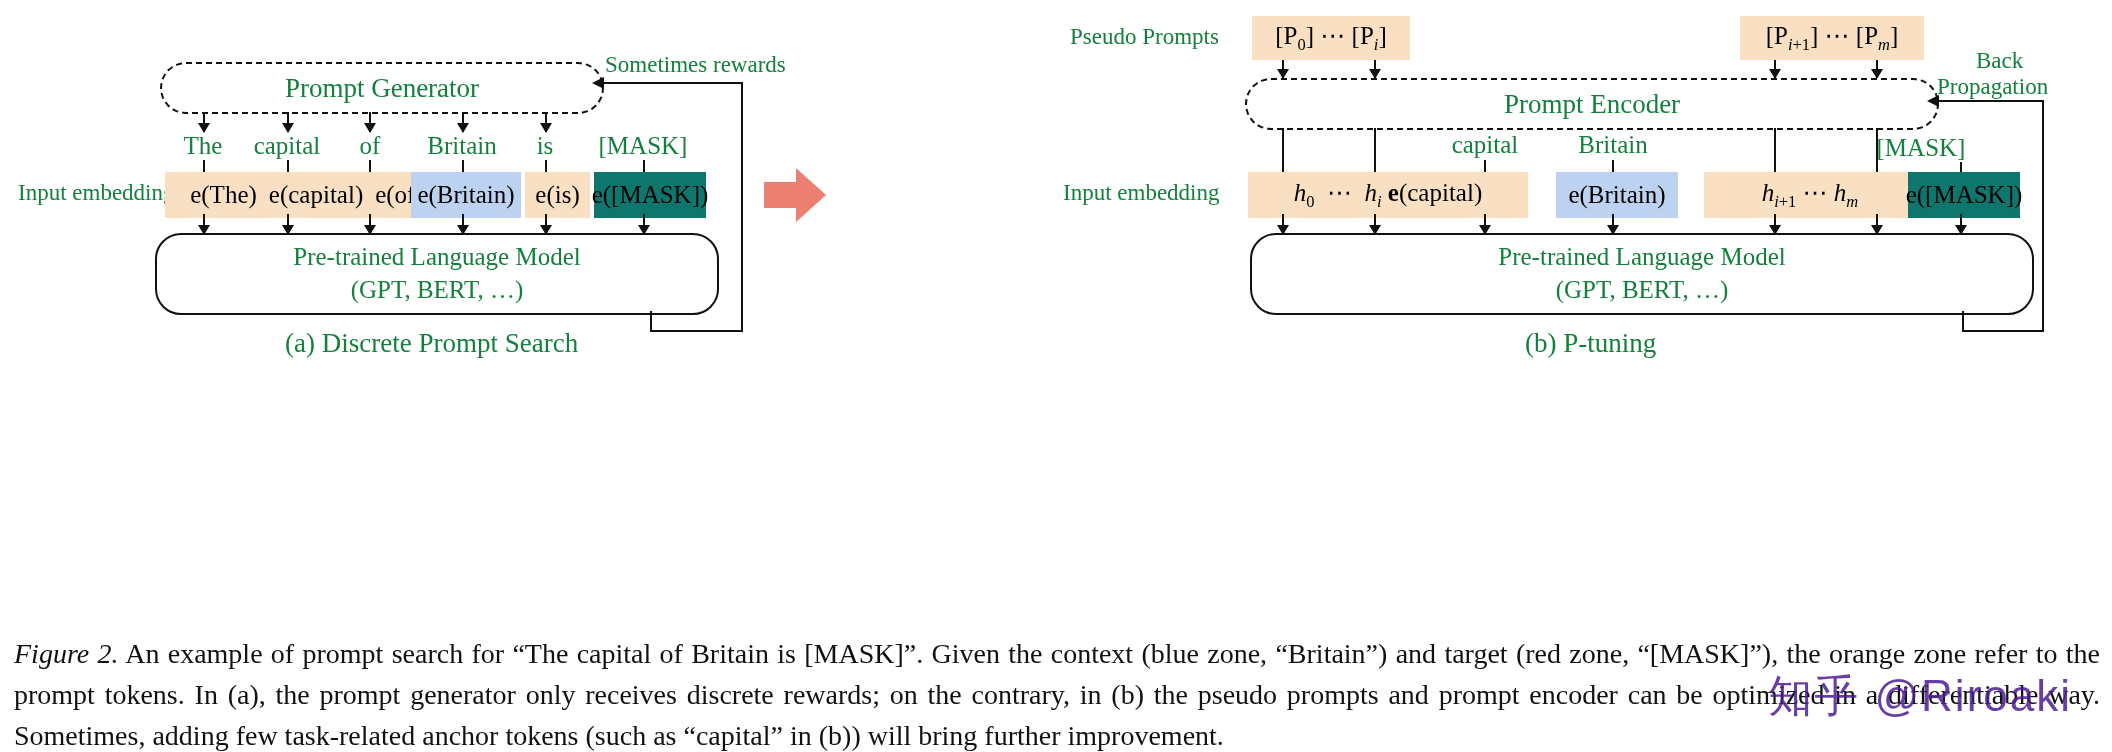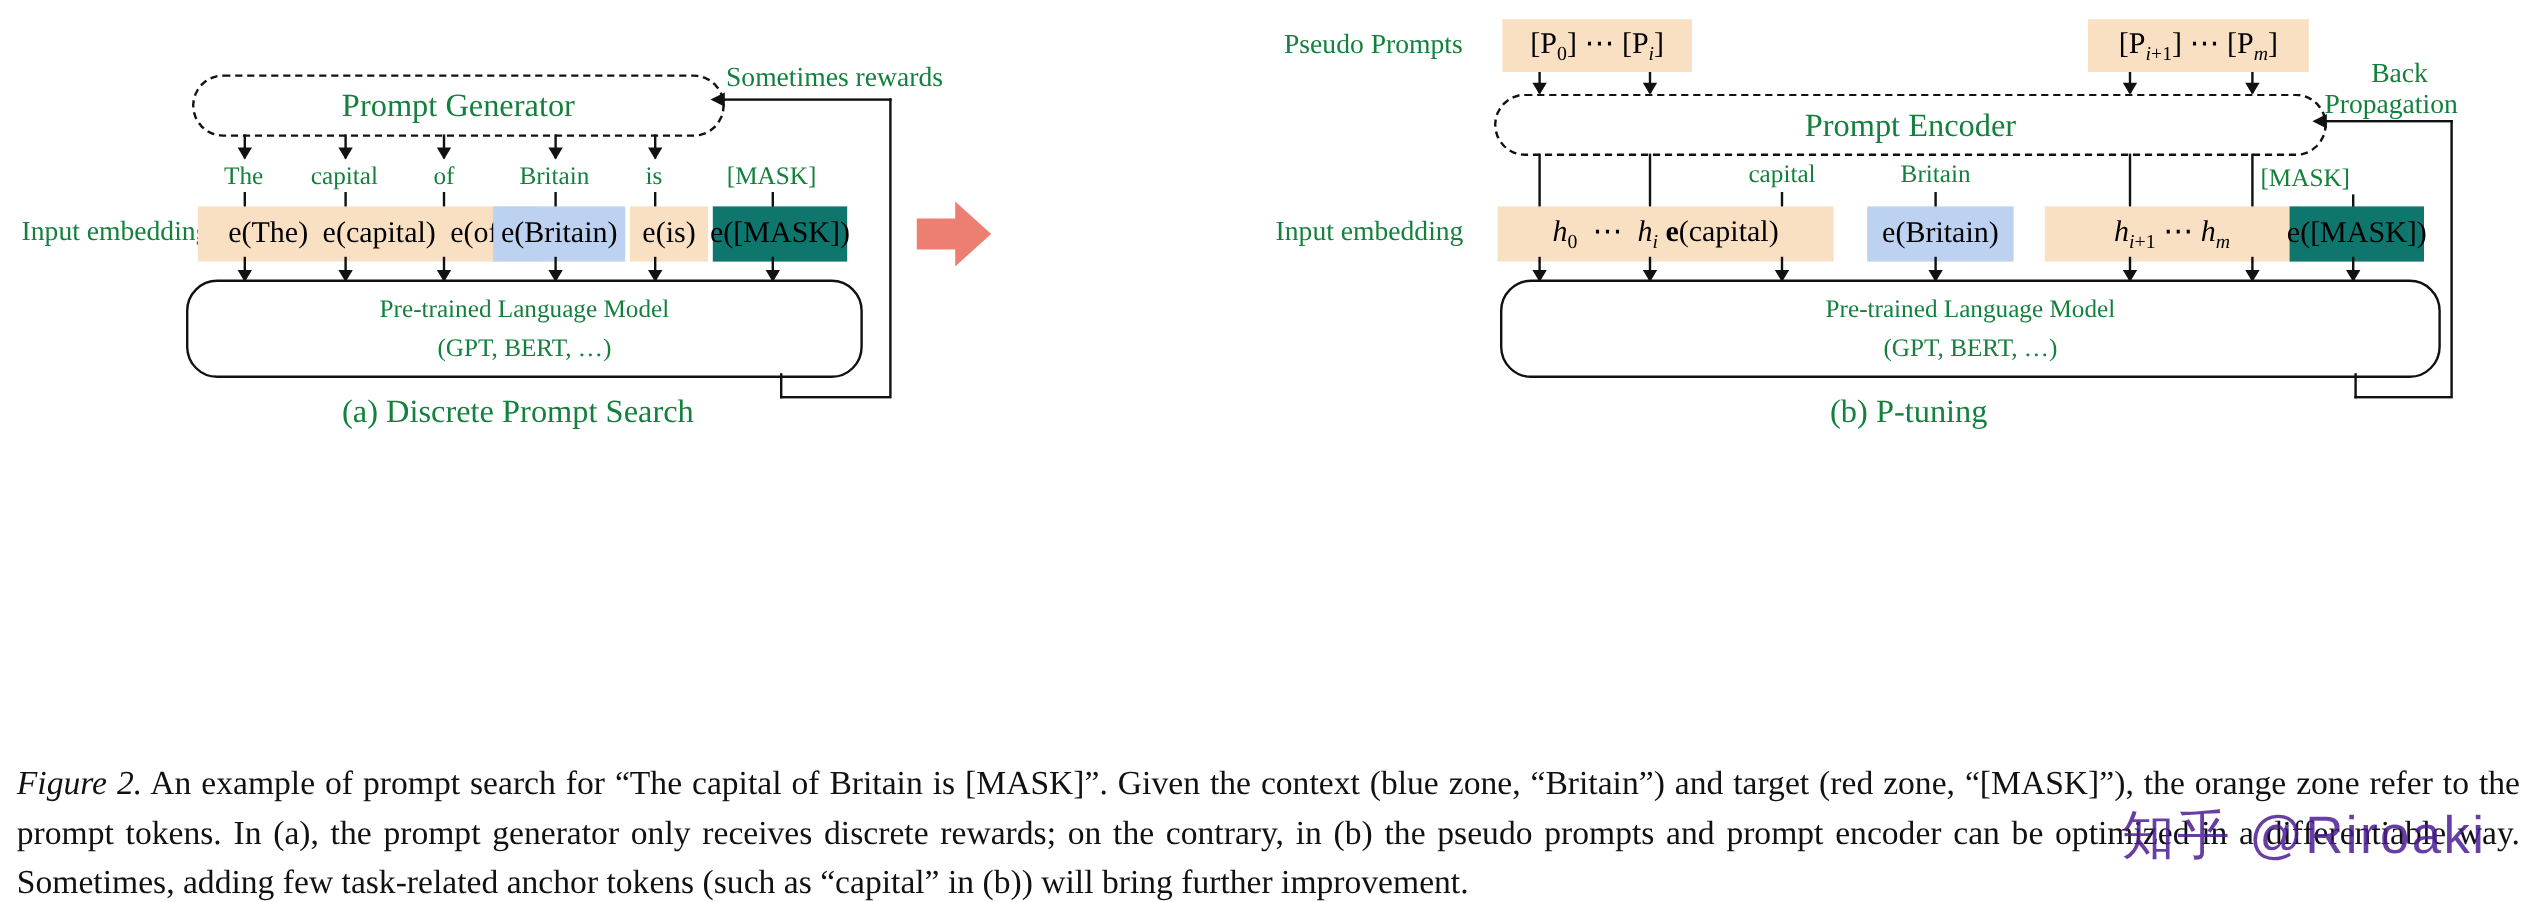--- a/index.html
+++ b/index.html
@@ -4,21 +4,21 @@
 <style>
   html,body{margin:0;padding:0;background:#ffffff;}
   body{width:2112px;height:752px;position:relative;font-family:"Liberation Serif",serif;color:#000;overflow:hidden;}
   .fig{position:absolute;left:0;top:0;width:2112px;height:752px;}
   .abs{position:absolute;}
   .ctr{display:flex;align-items:center;justify-content:center;text-align:center;}
 
   
   .txt{font-family:"Liberation Serif",serif;color:#15803d;white-space:nowrap;}
   .t22{font-size:23px;}
-  .t24{font-size:21px;}
+  .t24{font-size:25px;}
   .t26{font-size:27px;}
 
   
   .dashbox{border:2.5px dashed #111;border-radius:26px;background:#fff;}
   .solidbox{border:2.5px solid #111;border-radius:26px;background:#fff;}
 
   
   .strip{position:absolute;display:flex;align-items:center;justify-content:center;}
   .orange{background:#fae0c3;}
   .blue{background:#bcd2f0;}

